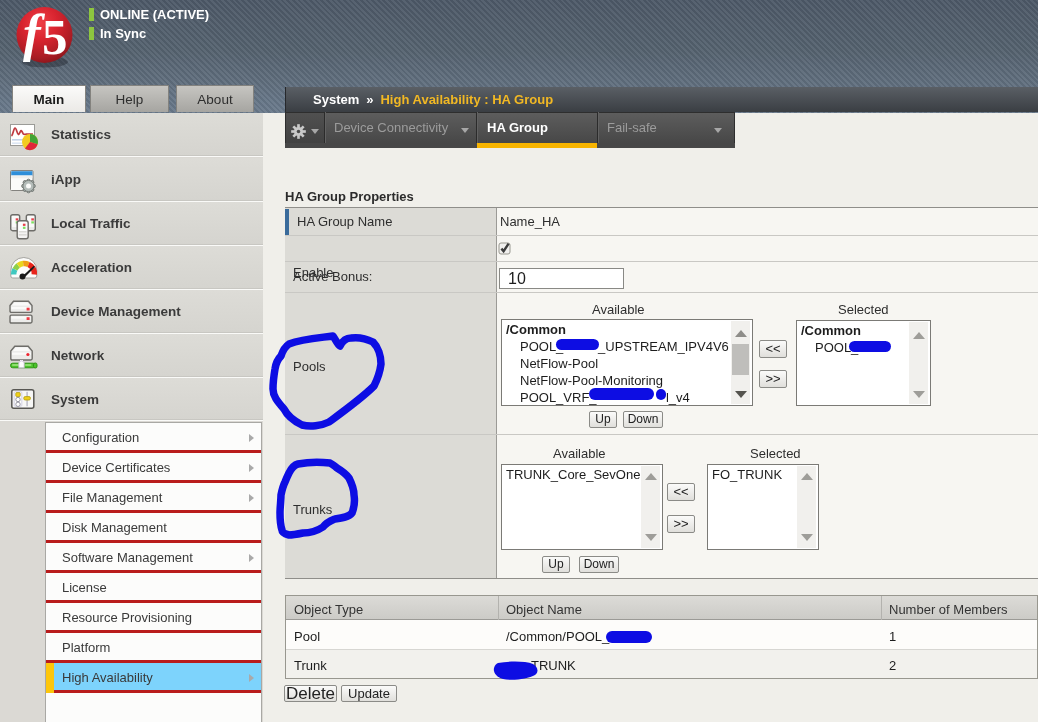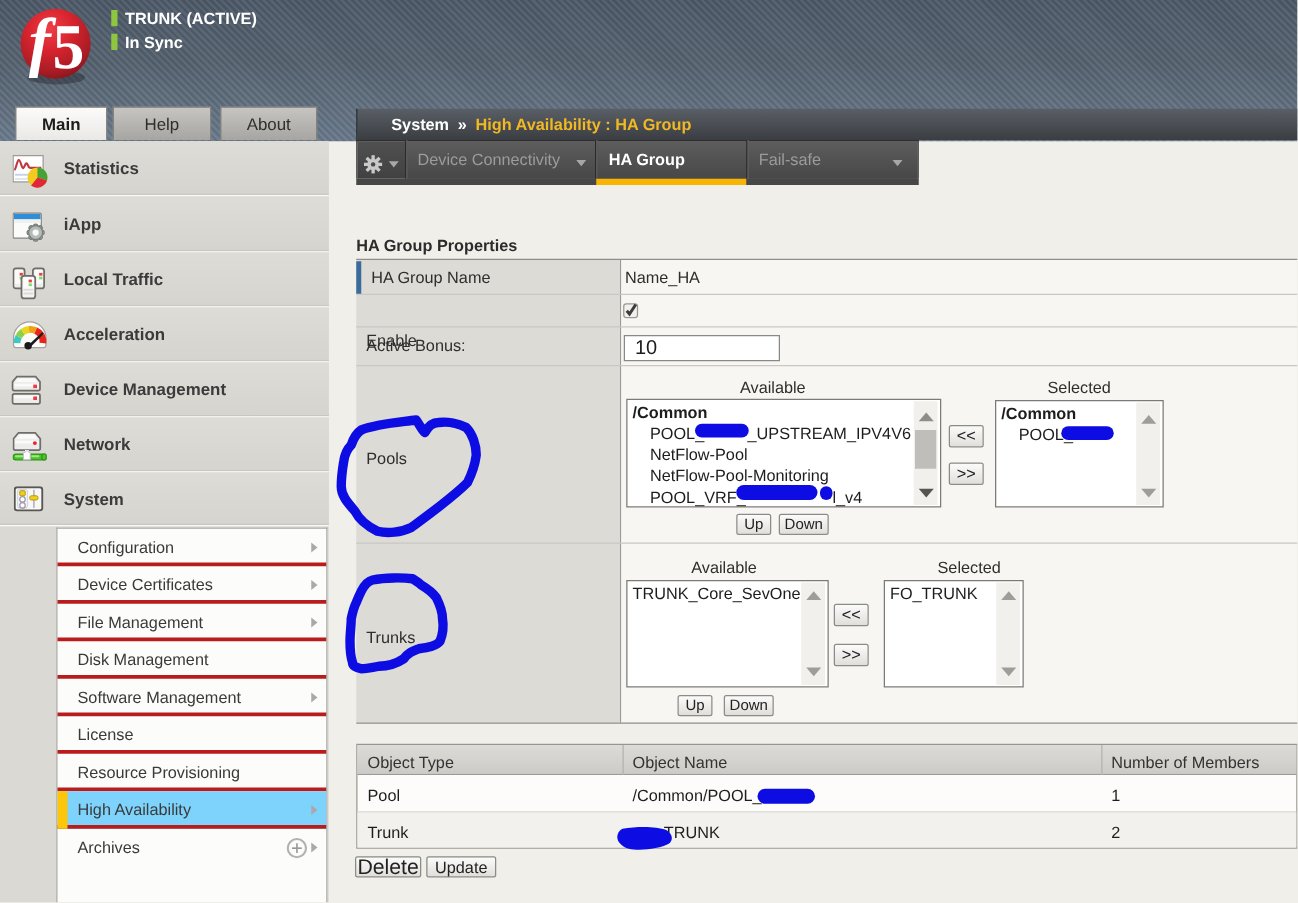--- a/index.html
+++ b/index.html
@@ -99,21 +99,21 @@
       <stop offset="80%" stop-color="#a81c24"></stop>
       <stop offset="100%" stop-color="#831419"></stop>
     </radialGradient>
   </defs>
   <circle cx="30.5" cy="29" r="28" fill="url(#ball)"></circle>
   <text x="9" y="45" font-family="Liberation Serif,serif" font-size="53" fill="#fff" font-style="italic" font-weight="bold">f</text>
   <text x="28" y="48" font-family="Liberation Serif,serif" font-size="51" fill="#fff" font-weight="bold">5</text>
 </svg>
 
 <div class="abs gbar" style="left:89px; top:8px;"></div>
-<div class="abs hstat" style="left:100px; top:7px;">TRUNK (ACTIVE)</div>
+<div class="abs hstat" style="left:100px; top:7px;">ONLINE (ACTIVE)</div>
 <div class="abs gbar" style="left:89px; top:27px;"></div>
 <div class="abs hstat" style="left:100px; top:26px;">In Sync</div>
 
 <div id="tabMain" class="abs tab">Main</div>
 <div id="tabHelp" class="abs tab">Help</div>
 <div id="tabAbout" class="abs tab">About</div>
 
 <div id="crumb" class="abs"><b>System</b><span class="sep">»</span><span class="yellow">High Availability : HA Group</span></div>
 
 <div id="strip" class="abs"></div>
@@ -262,28 +262,22 @@
   </div>
 
 <div id="submenu" class="abs">
   <div class="mitem">Configuration<span class="arr"></span></div>
   <div class="mitem">Device Certificates<span class="arr"></span></div>
   <div class="mitem">File Management<span class="arr"></span></div>
   <div class="mitem">Disk Management</div>
   <div class="mitem">Software Management<span class="arr"></span></div>
   <div class="mitem">License</div>
   <div class="mitem">Resource Provisioning</div>
+  <div class="mitem">Platform</div>
   <div class="mitem" id="hiitem"><div id="hibar"></div>High Availability<span class="arr"></span></div>
-  <div class="mitem" style="border-bottom:none;">Archives
-    <svg style="position:absolute; right:15px; top:7px;" width="17" height="17" viewBox="0 0 17 17">
-        <circle cx="8.5" cy="8.5" r="7.3" fill="none" stroke="#b3b2ae" stroke-width="1.7"></circle>
-        <rect x="7.9" y="4.6" width="1.3" height="7.8" fill="#9a9995"></rect>
-        <rect x="4.6" y="7.9" width="7.8" height="1.3" fill="#9a9995"></rect>
-      </svg>
-    <span class="arr"></span></div>
 </div>
 
 <div id="ptitle" class="abs">HA Group Properties</div>
 
 <div id="ptab-label" class="abs"></div>
 <div id="ptab-val" class="abs"></div>
 <div class="abs" style="left:285px; top:207px; width:753px; height:1px; background:#8f8e8a;"></div>
 <div class="abs hline" style="top:235px;"></div>
 <div class="abs hline" style="top:261px;"></div>
 <div class="abs hline" style="top:292px;"></div>

